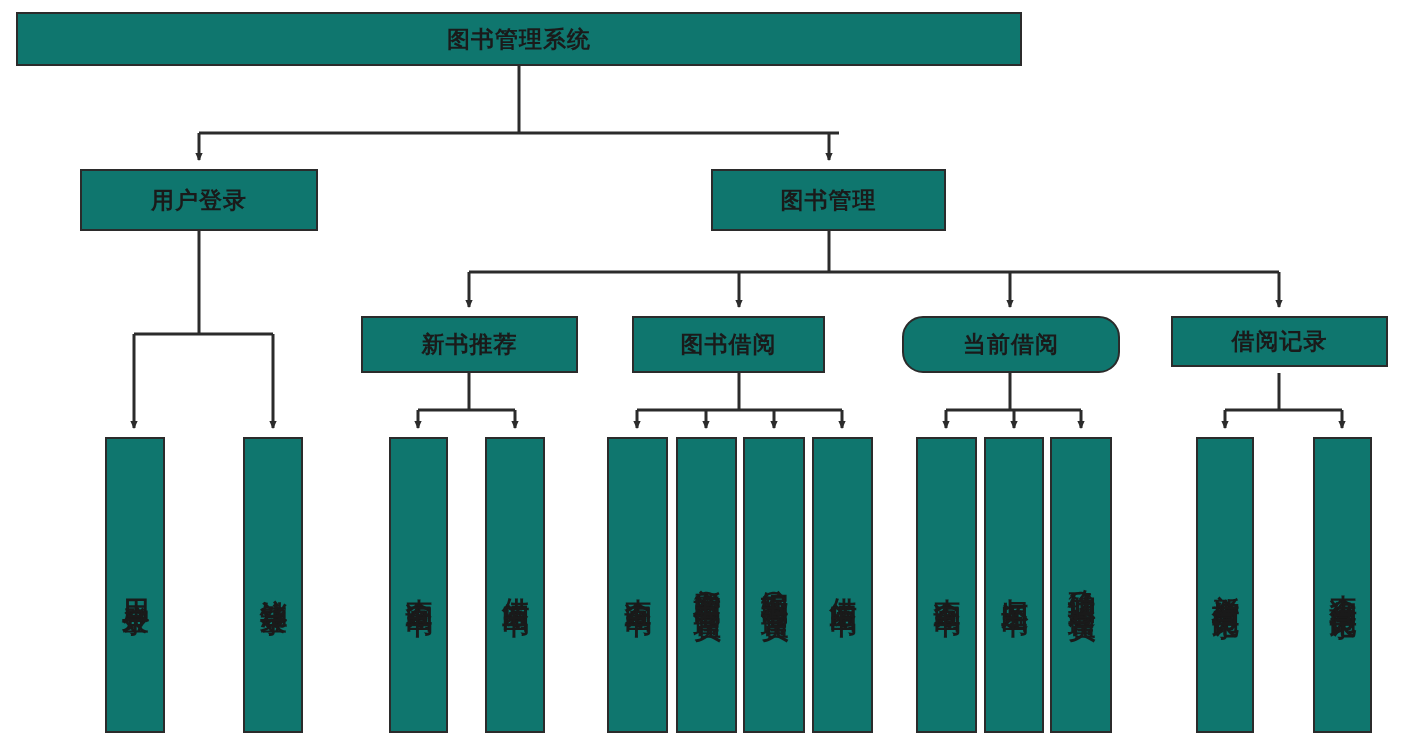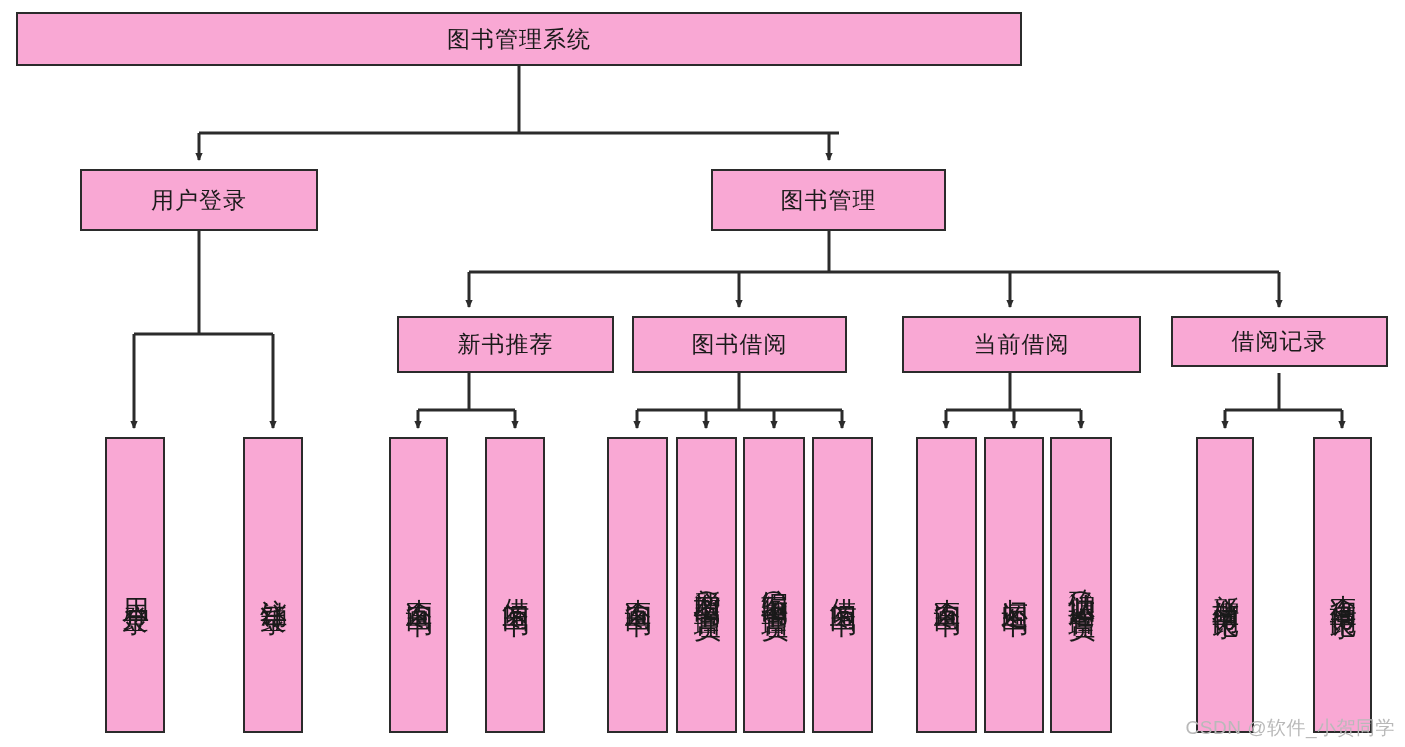--- a/index.html
+++ b/index.html
@@ -21,26 +21,27 @@
     position: absolute;
     left: 0;
     top: 0;
     width: 1405px;
     height: 747px;
     pointer-events: none;
   }
   .node {
     position: absolute;
     box-sizing: border-box;
-    background: #f9a8d4;
+    background: #0f766e;
     border: 2px solid #2b2b2b;
     display: flex;
     align-items: center;
     justify-content: center;
     color: #1a1a1a;
+    font-weight: bold;
   }
   .node-h {
     font-size: 23px;
     letter-spacing: 1px;
     white-space: nowrap;
   }
   .node-v {
     writing-mode: vertical-rl;
     text-orientation: upright;
     font-size: 27px;
@@ -114,33 +115,32 @@
       <path d="M1225,410 L1225,428" marker-end="url(#arrow)"></path>
       <path d="M1342,410 L1342,428" marker-end="url(#arrow)"></path>
     </g>
   </svg>
 
   <div class="node node-h" style="left: 16px; top: 12px; width: 1006px; height: 54px;">图书管理系统</div>
 
   <div class="node node-h" style="left: 80px; top: 169px; width: 238px; height: 62px;">用户登录</div>
   <div class="node node-h" style="left: 711px; top: 169px; width: 235px; height: 62px;">图书管理</div>
 
-  <div class="node node-h" style="left: 361px; top: 316px; width: 217px; height: 57px; margin-left: 36px;">新书推荐</div>
-  <div class="node node-h" style="left: 632px; top: 316px; width: 215px; height: 57px;">图书借阅</div>
-  <div class="node node-h" style="left: 902px; top: 316px; width: 239px; height: 57px;">当前借阅</div>
+  <div class="node node-h" style="left: 361px; top: 316px; width: 217px; height: 57px;">新书推荐</div>
+  <div class="node node-h" style="left: 632px; top: 316px; width: 193px; height: 57px;">图书借阅</div>
+  <div class="node node-h" style="left: 902px; top: 316px; width: 218px; height: 57px; border-radius: 21px;">当前借阅</div>
   <div class="node node-h" style="left: 1171px; top: 316px; width: 217px; height: 51px;">借阅记录</div>
 
   <div class="node node-v" style="left: 105px; top: 437px; width: 60px; height: 296px;">用户登录</div>
   <div class="node node-v" style="left: 243px; top: 437px; width: 60px; height: 296px;">注销登录</div>
   <div class="node node-v" style="left: 389px; top: 437px; width: 59px; height: 296px;">查询图书</div>
   <div class="node node-v" style="left: 485px; top: 437px; width: 60px; height: 296px;">借阅图书</div>
   <div class="node node-v" style="left: 607px; top: 437px; width: 61px; height: 296px;">查询图书</div>
   <div class="node node-v" style="left: 676px; top: 437px; width: 61px; height: 296px;">新增图书（管理员）</div>
   <div class="node node-v" style="left: 743px; top: 437px; width: 62px; height: 296px;">编辑图书（管理员）</div>
   <div class="node node-v" style="left: 812px; top: 437px; width: 61px; height: 296px;">借阅图书</div>
   <div class="node node-v" style="left: 916px; top: 437px; width: 61px; height: 296px;">查询图书</div>
   <div class="node node-v" style="left: 984px; top: 437px; width: 60px; height: 296px;">归还图书</div>
   <div class="node node-v" style="left: 1050px; top: 437px; width: 62px; height: 296px;">确认归还（管理员）</div>
   <div class="node node-v" style="left: 1196px; top: 437px; width: 58px; height: 296px;">新增借阅记录</div>
   <div class="node node-v" style="left: 1313px; top: 437px; width: 59px; height: 296px;">查询借阅记录</div>
 
-  <div id="watermark">CSDN @软件_小贺同学</div>
 </div>
 
 </body></html>

